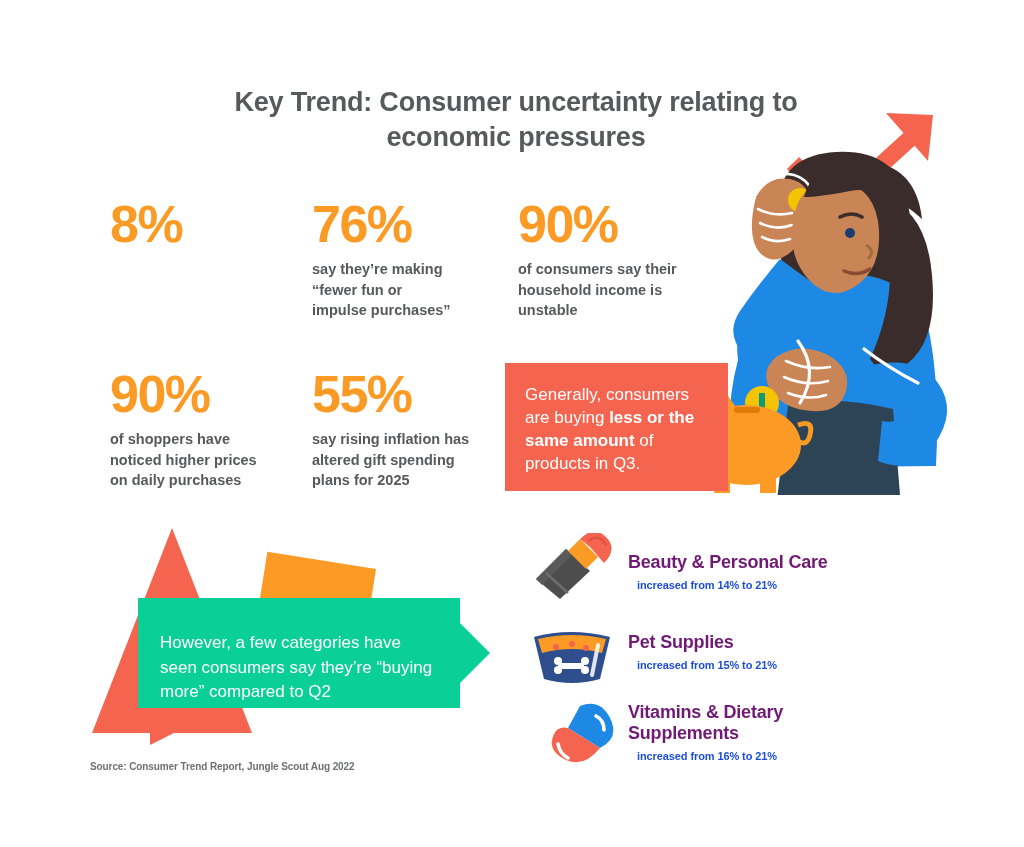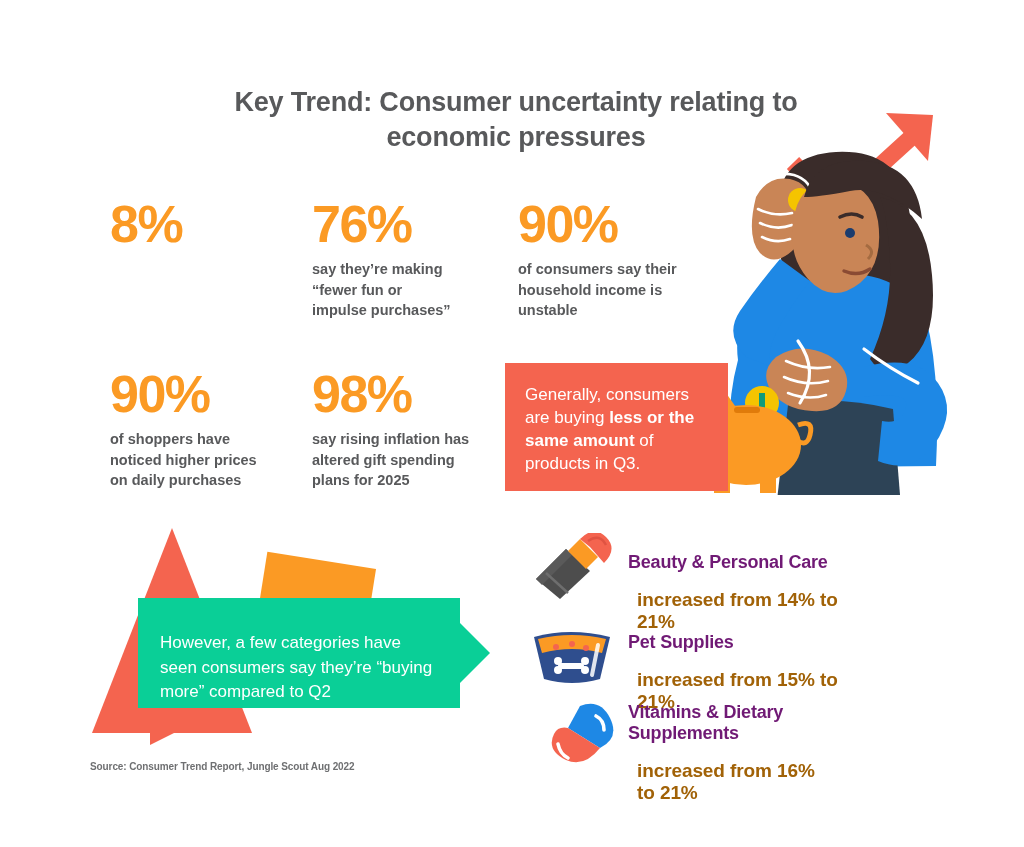--- a/index.html
+++ b/index.html
@@ -96,21 +96,21 @@
     z-index:4;
   }
 
   
   .cat { position:absolute; left:628px; }
   .cat .cname {
     color:#701a75; font-weight:800; font-size:18px; line-height:1.18;
     letter-spacing:-0.2px;
   }
   .cat .cstat {
-    color:#a16207; font-weight:800; font-size:19px; margin-top:16px;
+    color:#1d4ed8; font-weight:800; font-size:11px; margin-top:6px;
     padding-left:9px; letter-spacing:-0.1px;
   }
   .cat-0 { top:552px; width:250px; }
   .cat-1 { top:632px; width:250px; }
   .cat-2 { top:702px; width:200px; }
 
   .cat-icon { position:absolute; }
   .icon-0 { left:528px; top:533px; }
   .icon-1 { left:528px; top:625px; }
   .icon-2 { left:528px; top:700px; }
@@ -204,21 +204,21 @@
   </div>
   <div class="stat stat-90a">
     <div class="num">90%</div>
     <div class="desc">of consumers say their household income is unstable</div>
   </div>
   <div class="stat stat-90b">
     <div class="num">90%</div>
     <div class="desc">of shoppers have noticed higher prices on daily purchases</div>
   </div>
   <div class="stat stat-55">
-    <div class="num">98%</div>
+    <div class="num">55%</div>
     <div class="desc">say rising inflation has altered gift spending plans for 2025</div>
   </div>
 
   <div class="red-box">
     <p><span>Generally, consumers are buying </span><b>less or the same amount</b><span> of products in Q3.</span></p>
   </div>
 
   <div class="tri-red"></div>
   <div class="tri-red2"></div>
   <div class="shape-orange"></div>

